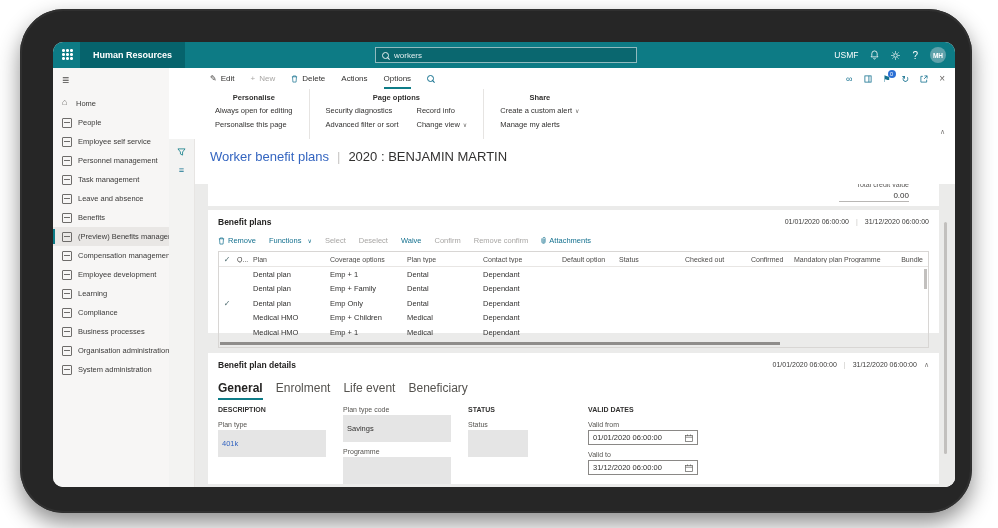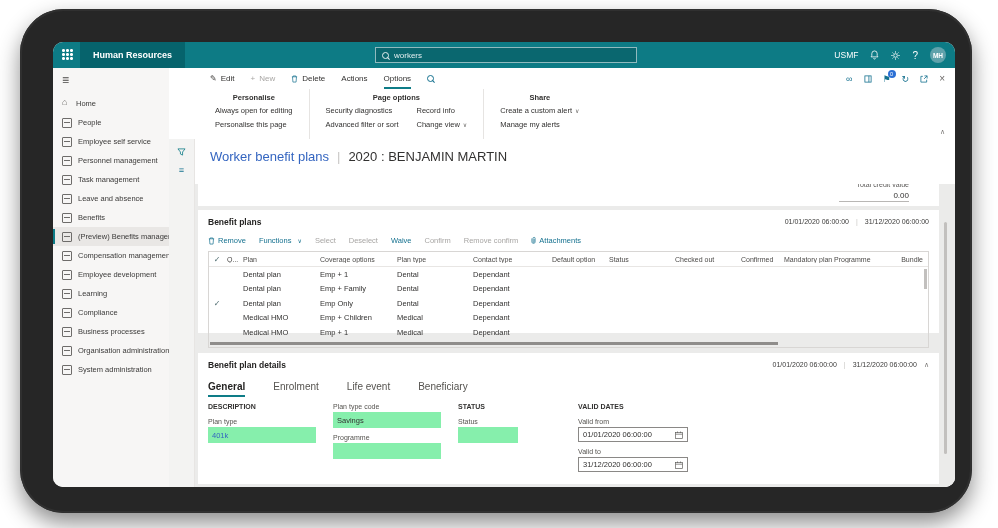--- a/index.html
+++ b/index.html
@@ -67,21 +67,21 @@
   .ptitle{position:absolute;left:15px;top:10px;font-size:13px;display:flex;gap:8px;align-items:center;white-space:nowrap;}
   .plink{color:#3465c0;}
   .pdiv{color:#c8c6c4;}
   .prec{color:#323130;}
   .ptabs{position:absolute;right:16px;top:23px;display:flex;gap:13px;font-size:13px;color:#323130;margin-top:27px;}
   .ptab{padding-bottom:2px;}
   .ptab.active{border-bottom:2px solid #0e7c87;}
 
   .content{position:absolute;left:26px;top:116px;right:0;bottom:0;background:#ebebea;overflow:hidden;}
   .vscroll{position:absolute;right:8px;top:38px;width:3px;height:232px;background:#c2c0be;border-radius:2px;}
-  .card{position:absolute;left:3px;right:16px;background:#fff;box-sizing:border-box;}
+  .card{position:absolute;left:13px;right:16px;background:#fff;box-sizing:border-box;}
   .card1{top:0;height:22px;overflow:hidden;}
   .tcvlab{position:absolute;right:30px;top:-3px;font-size:7px;color:#5a5856;}
   .tcvval{position:absolute;right:30px;top:7px;width:70px;text-align:right;font-size:8px;color:#323130;
           border-bottom:1px solid #b9b7b5;padding-bottom:1px;}
   .card2{top:26px;height:123px;padding:0 10px;}
   .chdr{display:flex;justify-content:space-between;align-items:center;height:23px;}
   .ctitle{font-size:8.5px;font-weight:bold;color:#252423;}
   .cdates{font-size:7px;color:#3b3a39;display:flex;gap:7px;align-items:center;}
   .gtools{display:flex;gap:13px;font-size:7.5px;align-items:center;height:15px;white-space:nowrap;}
   .tl{color:#15718f;display:flex;align-items:center;gap:3px;}
@@ -91,28 +91,28 @@
         height:14.5px;align-items:center;font-size:7.5px;color:#323130;}
   .grow span{padding-left:2px;overflow:hidden;white-space:nowrap;}
   .ghead{color:#4c4a48;font-size:7px;border-bottom:1px solid #e8e6e4;height:14px;}
   .bundlecell{justify-self:end;padding-right:5px;}
   .chk{color:#4c6a6e;font-size:8px;justify-self:center;padding-left:0 !important;}
   .hscroll{height:3px;background:#8f8d8b;width:79%;margin:2px 0 2px 1px;}
   .gvscroll{position:absolute;right:1px;top:17px;width:3px;height:20px;background:#c2c0be;}
 
   .card3{top:169px;height:131px;padding:0 10px;}
   .chev{color:#7a7876;font-size:7px;}
-  .dtabs{display:flex;gap:28px;font-size:10px;color:#55534f;margin-top:5px;}
+  .dtabs{display:flex;gap:13px;font-size:12px;color:#55534f;margin-top:5px;}
   .dtab{padding-bottom:3px;}
   .dtab.active{color:#252423;font-weight:bold;border-bottom:2px solid #0e7c87;}
   .form{display:flex;margin-top:6px;}
   .fcol1{width:127px;} .fcol2{width:125px;} .fcol3{width:125px;} .fcol4{width:120px;} .fcol5{flex:1;}
   .ghh{font-size:7px;font-weight:bold;color:#323130;height:9px;}
   .flabel{font-size:7px;color:#55534f;margin:6px 0 2px;}
-  .fbox{width:100px;height:16px;background:#86efac;font-size:7.5px;display:flex;align-items:center;padding:0 4px;color:#323130;box-sizing:content-box;}
+  .fbox{width:100px;height:27px;background:#e5e5e5;font-size:7.5px;display:flex;align-items:center;padding:0 4px;color:#323130;box-sizing:content-box;}
   .fbox.blue{color:#3465c0;}
   .fbox.short{width:52px;}
   .dbox{width:100px;height:13px;background:#fff;border:1px solid #8a8886;display:flex;align-items:center;
         justify-content:space-between;padding:0 4px;font-size:7.5px;color:#323130;}
   svg{display:block;}
 </style>
 </head>
 <body>
 
 <div class="device">

